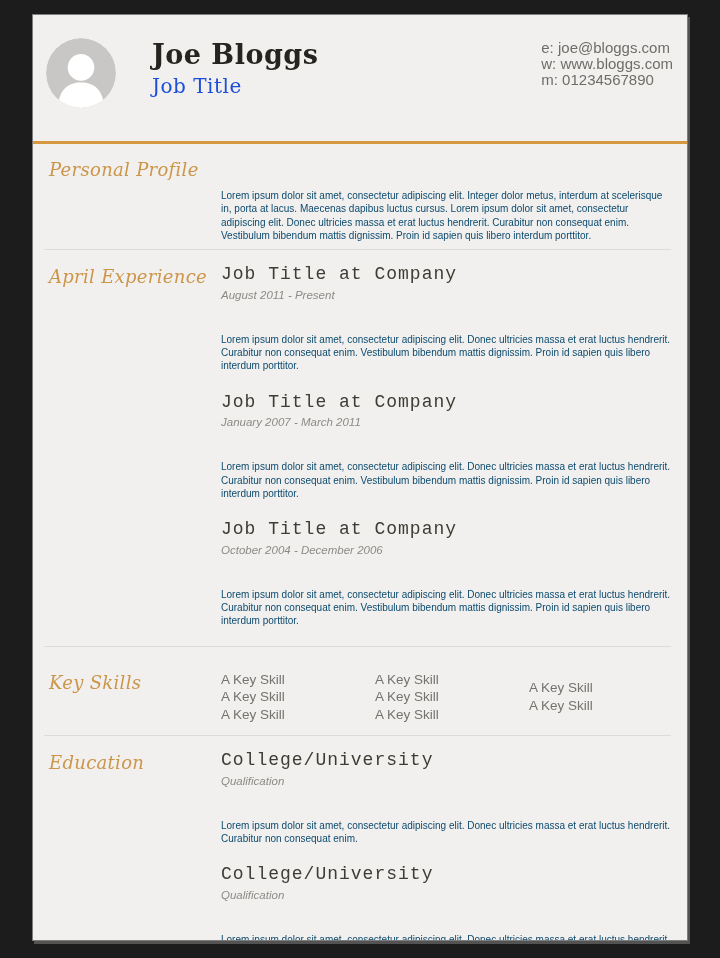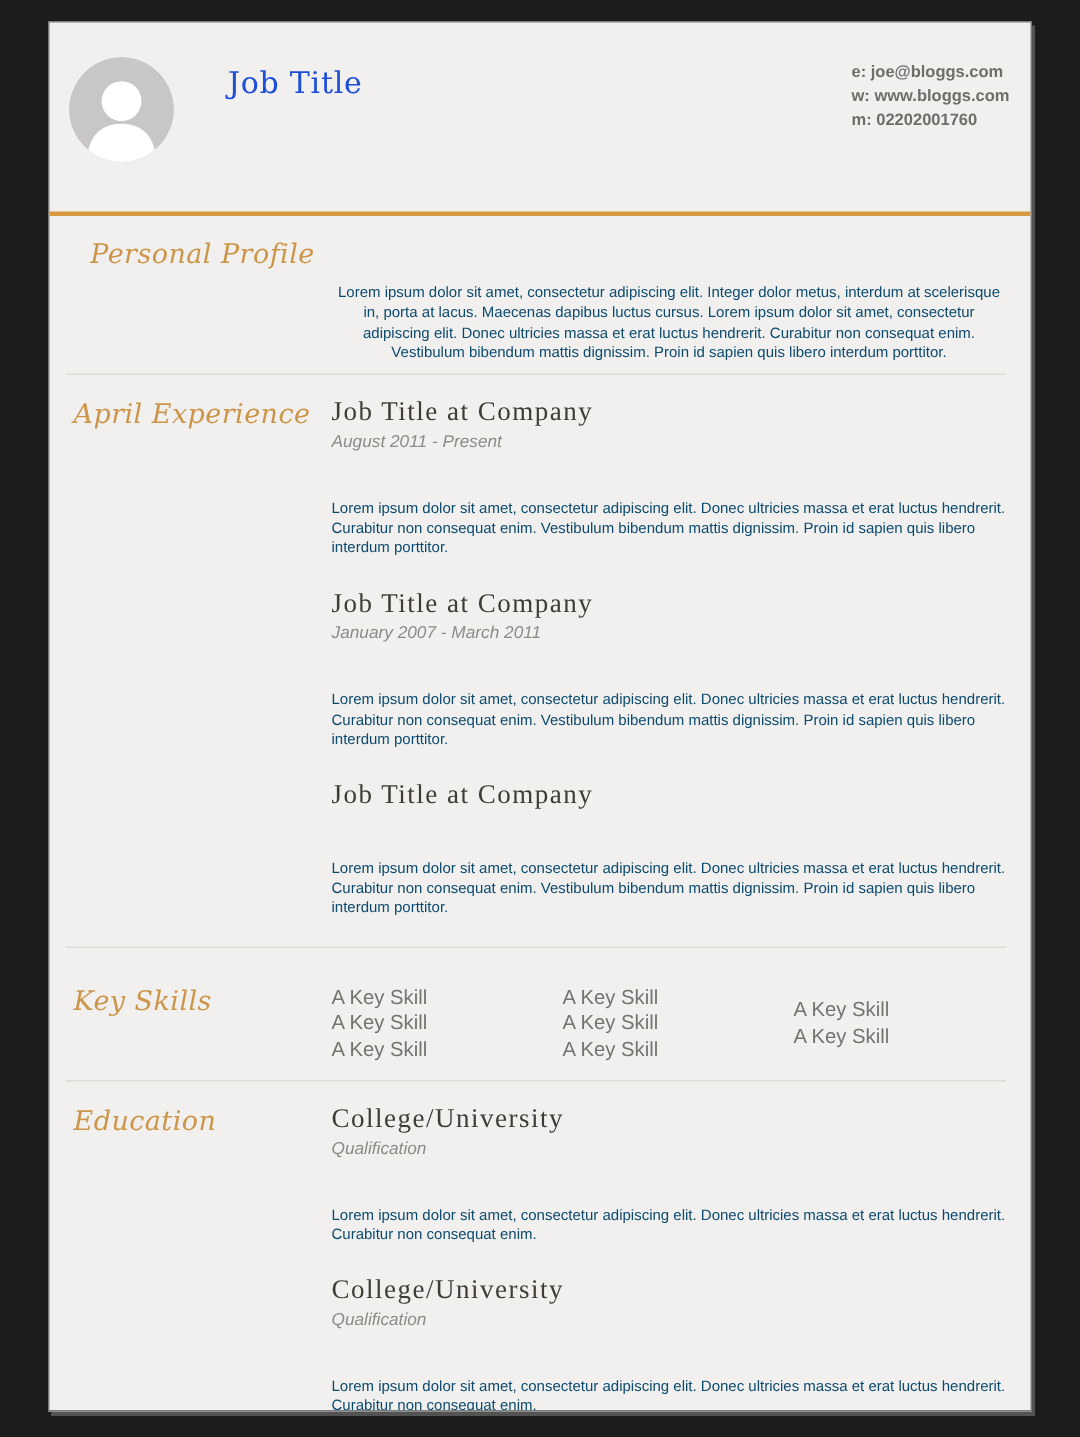--- a/index.html
+++ b/index.html
@@ -47,24 +47,23 @@
     font-family: "DejaVu Serif", serif;
     font-size: 20px;
     line-height: 1.2;
     letter-spacing: 0.5px;
     color: #1d4ed8;
     margin-top: 4px;
   }
   .contact {
     margin-left: auto;
     padding-top: 2px;
-    font-size: 11px;
+    font-size: 15px;
     line-height: 16px;
     color: #6f6d68;
-    font-weight: bold;
   }
   
   .content { padding: 0 16px 0 11px; }
   .section { display: flex; padding: 14px 0 10px 0; }
   .section + .section { border-top: 1px solid #dedcd7; }
   .sec-h {
     width: 177px;
     flex-shrink: 0;
     font-family: "DejaVu Serif", serif;
     font-style: italic;
@@ -75,26 +74,26 @@
     padding-left: 5px;
     padding-top: 2px;
   }
   .sec-body { flex: 1; min-width: 0; }
   .body-text {
     font-size: 10px;
     line-height: 1.33;
     color: #0c4a6e;
     margin-top: 32px;
   }
-  .sec-profile { padding-top: 13px; padding-bottom: 7px; text-align: center; }
+  .sec-profile { padding-top: 13px; padding-bottom: 7px; }
   
   .entry { margin-bottom: 19px; }
   .entry:last-child { margin-bottom: 8px; }
   .entry-title {
-    font-family: Liberation Serif, serif;
+    font-family: Liberation Mono, monospace;
     font-weight: normal;
     font-size: 18px;
     letter-spacing: 1px;
     color: #3e3c35;
     line-height: 1.2;
     margin-bottom: 3px;
   }
   .entry-sub {
     font-style: italic;
     font-size: 11.5px;
@@ -126,26 +125,27 @@
             </clipPath>
           </defs>
         <circle cx="50" cy="50" r="50" fill="#c8c7c5"></circle>
         <g clip-path="url(#avclip)">
           <circle cx="50" cy="42" r="19" fill="#ffffff"></circle>
           <path d="M17,102 C17,75 31,63.5 50,63.5 C69,63.5 83,75 83,102 Z" fill="#ffffff"></path>
         </g>
       </svg>
     </div>
     <div class="identity">
+      <h1 class="name">Joe Bloggs</h1>
       <div class="jobtitle">Job Title</div>
     </div>
     <div class="contact">
       <div>e: joe@bloggs.com</div>
       <div>w: www.bloggs.com</div>
-      <div>m: 02202001760</div>
+      <div>m: 01234567890</div>
     </div>
   </header>
 
   <main class="content">
 
     <section class="section sec-profile">
       <h2 class="sec-h">Personal Profile</h2>
       <div class="sec-body">
         <p class="body-text">Lorem ipsum dolor sit amet, consectetur adipiscing elit. Integer dolor metus, interdum at scelerisque in, porta at lacus. Maecenas dapibus luctus cursus. Lorem ipsum dolor sit amet, consectetur adipiscing elit. Donec ultricies massa et erat luctus hendrerit. Curabitur non consequat enim. Vestibulum bibendum mattis dignissim. Proin id sapien quis libero interdum porttitor.</p>
       </div>
@@ -162,20 +162,21 @@
         </div>
 
         <div class="entry">
           <h3 class="entry-title">Job Title at Company</h3>
           <div class="entry-sub">January 2007 - March 2011</div>
           <p class="body-text">Lorem ipsum dolor sit amet, consectetur adipiscing elit. Donec ultricies massa et erat luctus hendrerit. Curabitur non consequat enim. Vestibulum bibendum mattis dignissim. Proin id sapien quis libero interdum porttitor.</p>
         </div>
 
         <div class="entry">
           <h3 class="entry-title">Job Title at Company</h3>
+          <div class="entry-sub">October 2004 - December 2006</div>
           <p class="body-text">Lorem ipsum dolor sit amet, consectetur adipiscing elit. Donec ultricies massa et erat luctus hendrerit. Curabitur non consequat enim. Vestibulum bibendum mattis dignissim. Proin id sapien quis libero interdum porttitor.</p>
         </div>
 
       </div>
     </section>
 
     <section class="section sec-skills">
       <h2 class="sec-h">Key Skills</h2>
       <div class="sec-body skills-grid">
         <div class="skills-col">

